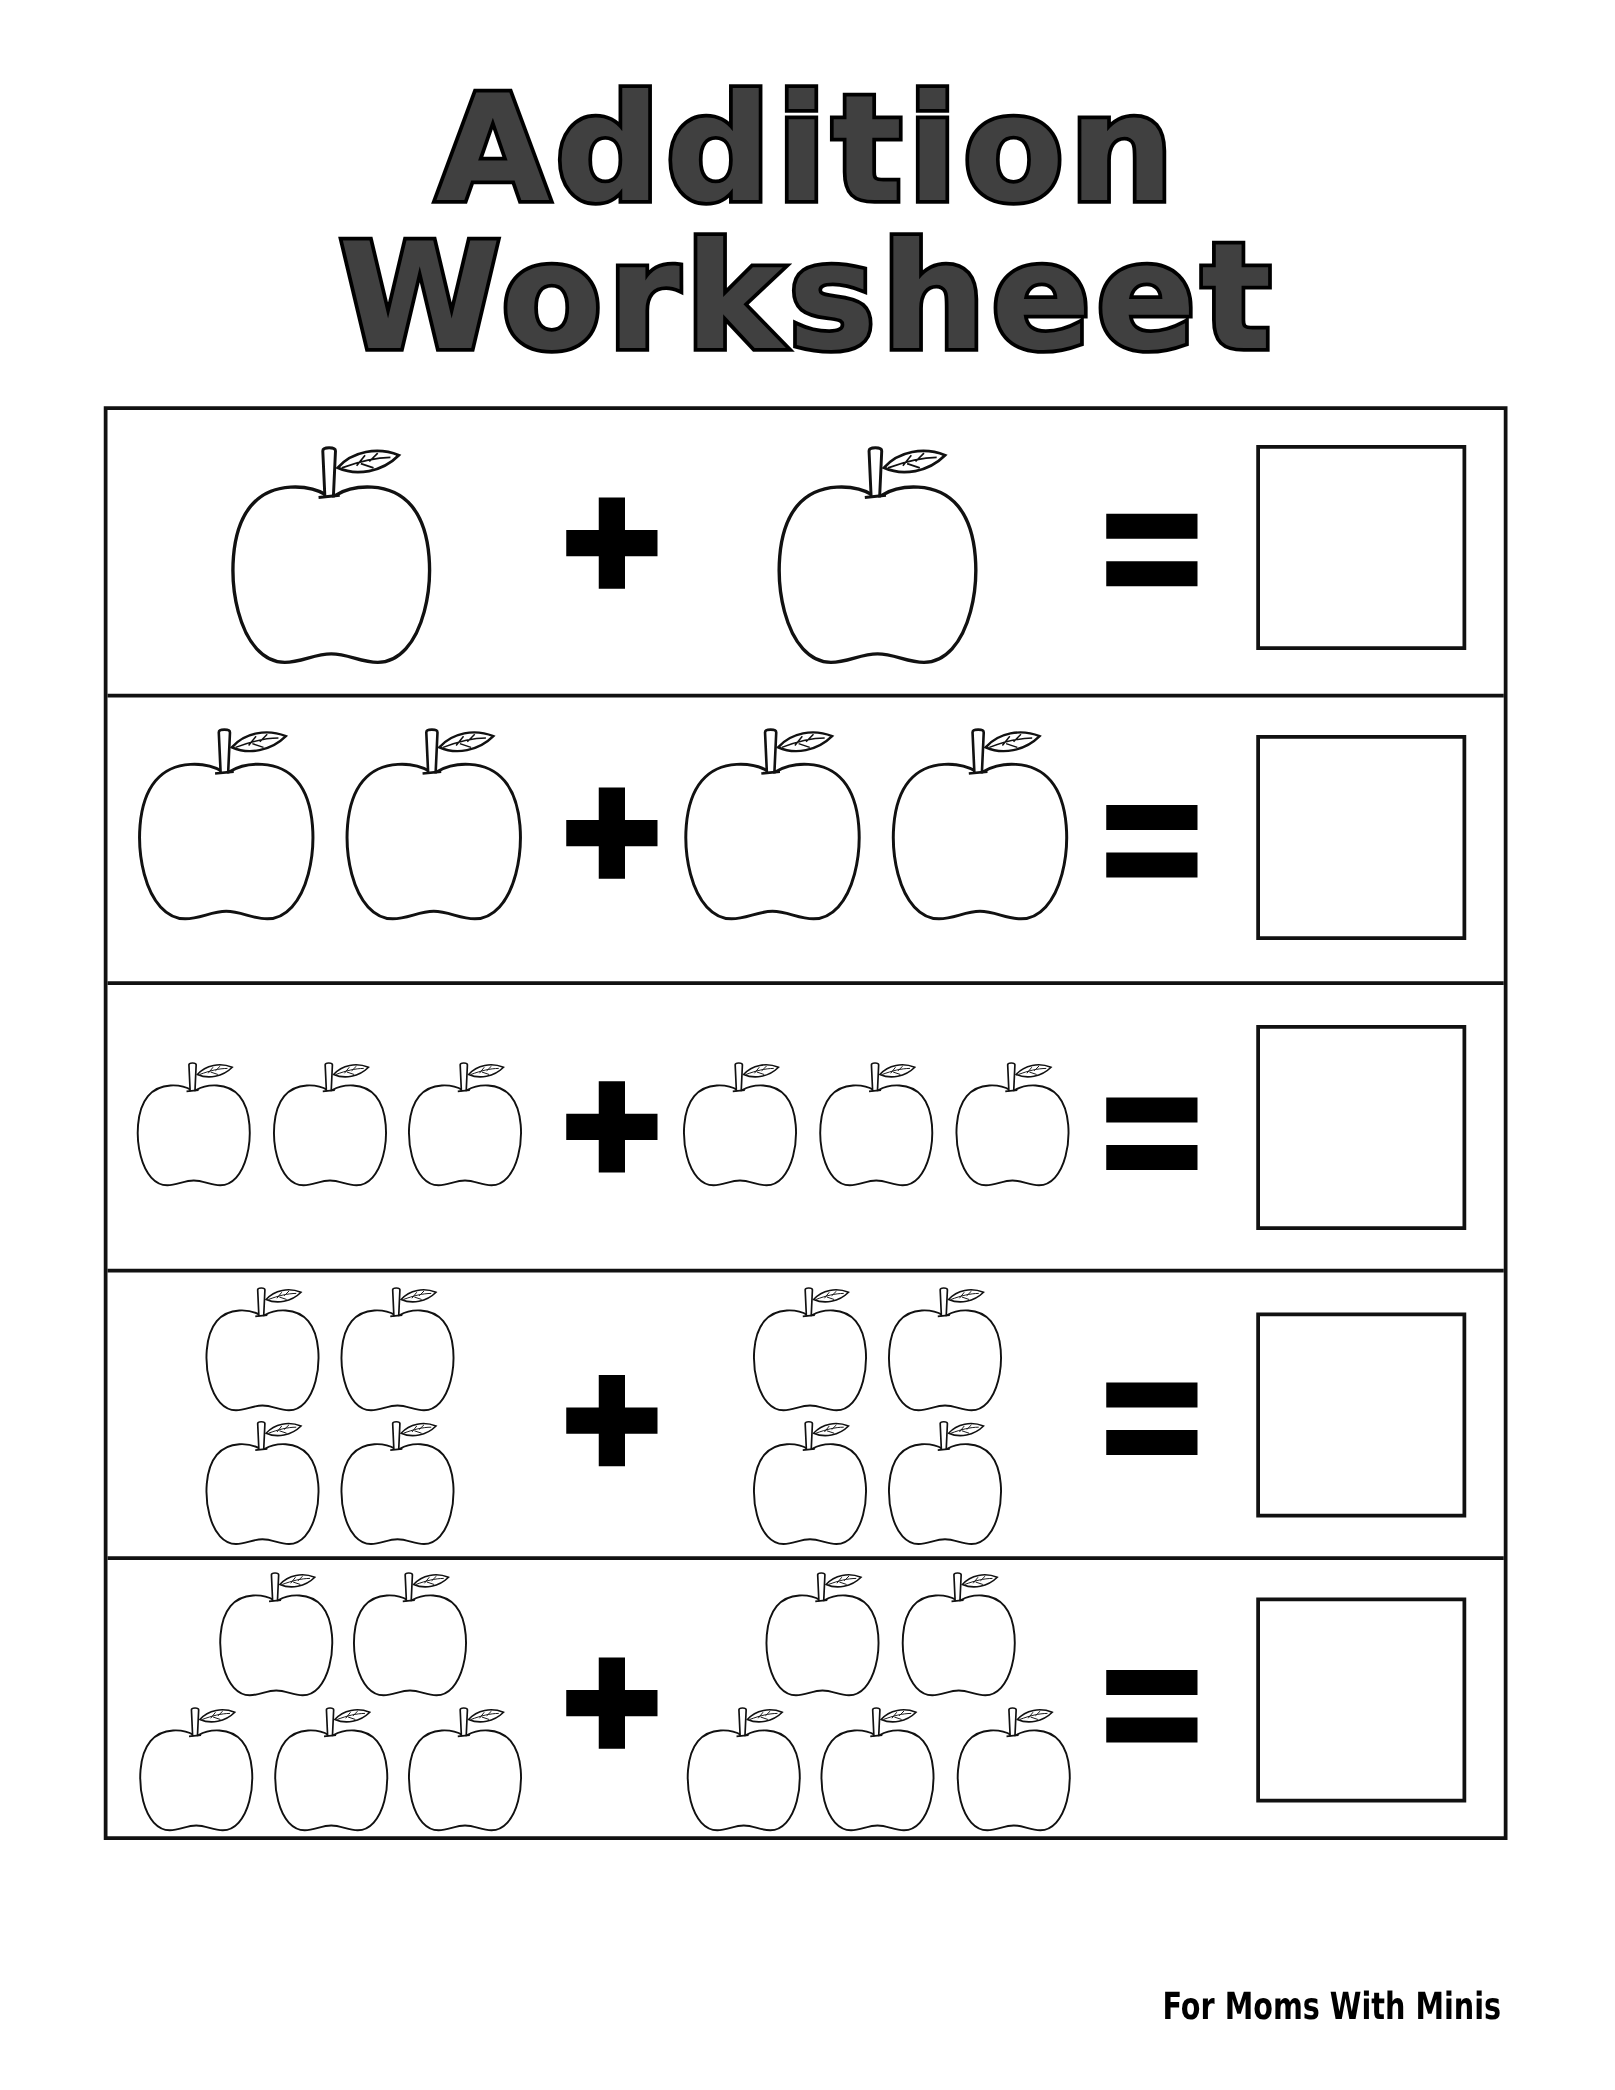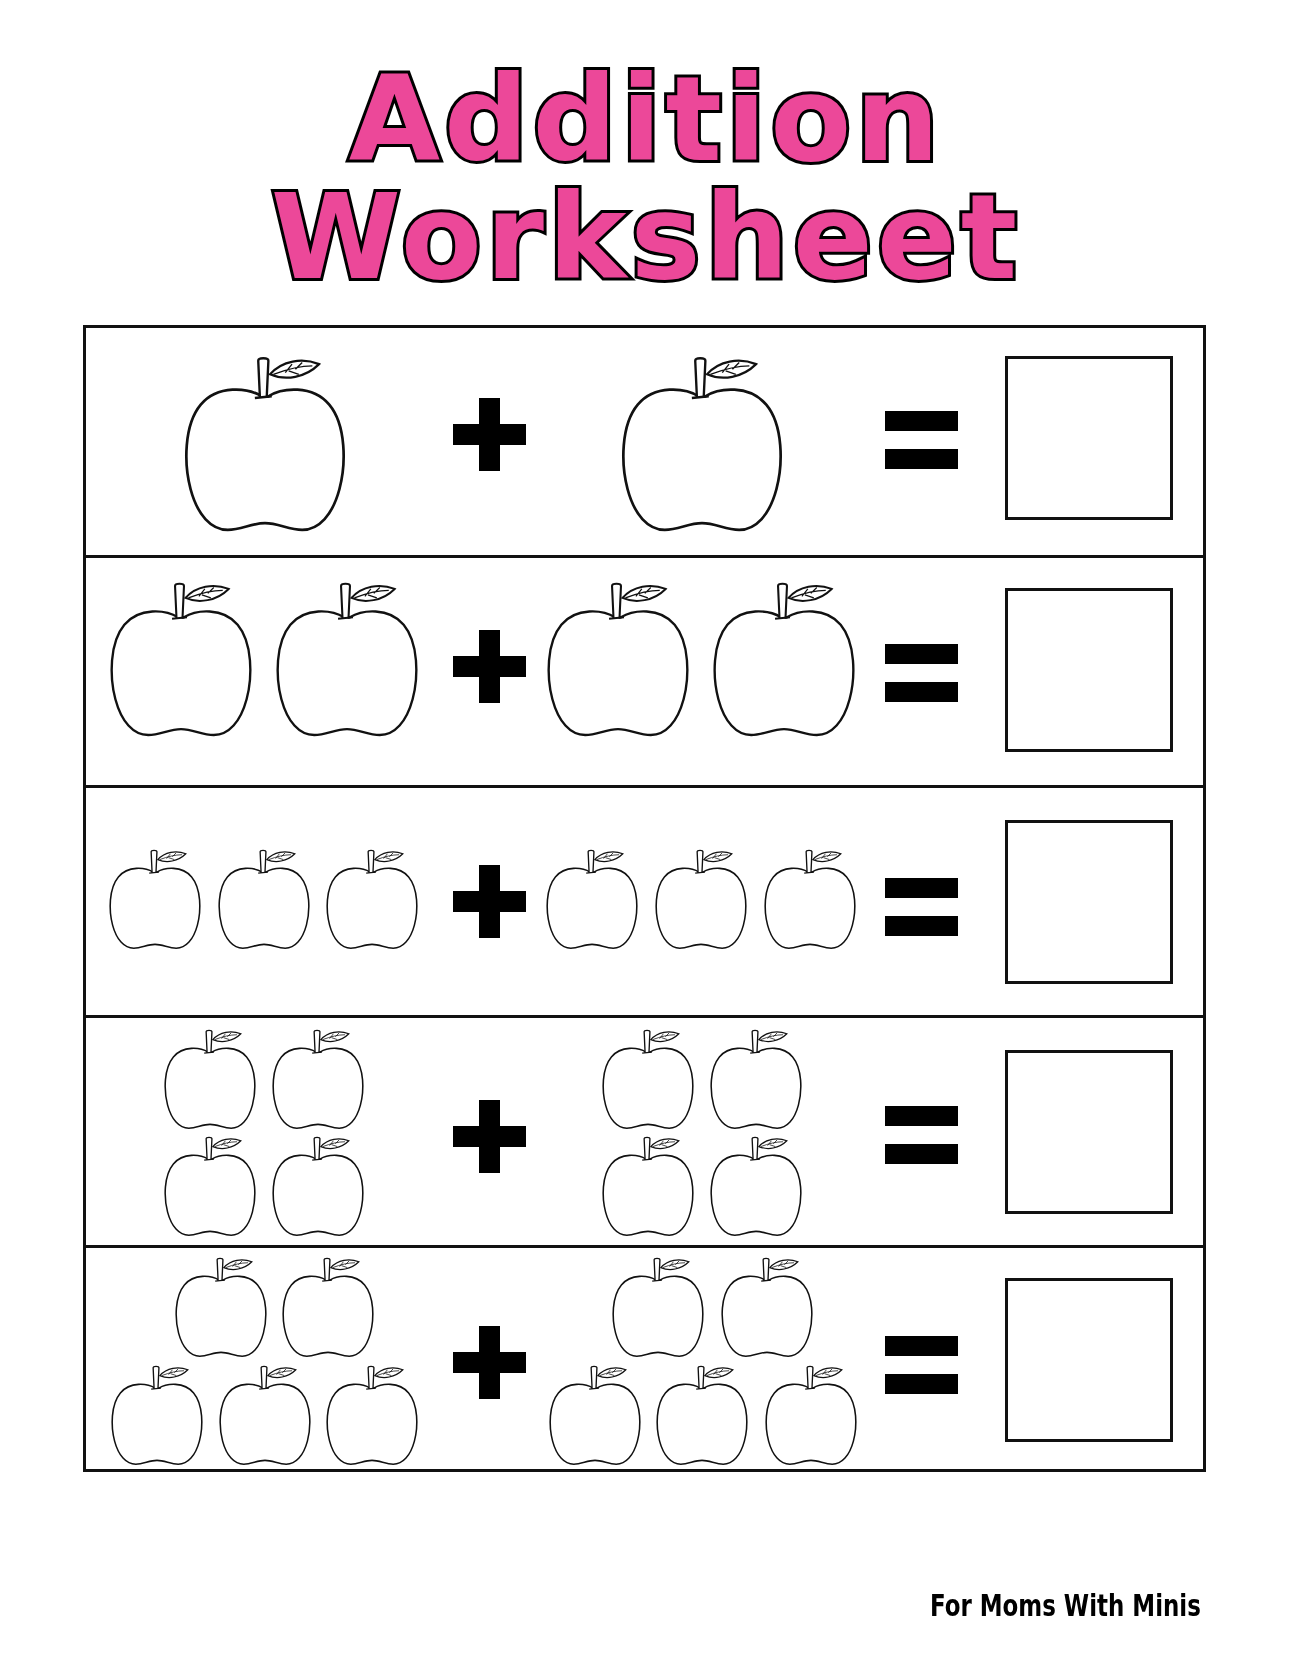--- a/index.html
+++ b/index.html
@@ -1,17 +1,17 @@
 <!DOCTYPE html>
 <html><head>
 <meta charset="utf-8">
 <style>
   html,body{margin:0;padding:0;background:#fff;}
   body{width:1292px;height:1672px;position:relative;overflow:hidden;font-family:"DejaVu Sans",sans-serif;}
-  .title{position:absolute;left:0;top:60px;width:1292px;text-align:center;font-family:"DejaVu Sans",sans-serif;font-weight:bold;font-size:118px;letter-spacing:4px;color:#ec4899;-webkit-text-stroke:6px #000;paint-order:stroke fill;line-height:1;}
+  .title{position:absolute;left:0;top:60px;width:1292px;text-align:center;font-family:"DejaVu Sans",sans-serif;font-weight:bold;font-size:118px;letter-spacing:4px;color:#404040;-webkit-text-stroke:6px #000;paint-order:stroke fill;line-height:1;}
   .table{position:absolute;left:83px;top:325px;width:1123px;height:1147px;border:3px solid #111;box-sizing:border-box;}
   .row{position:absolute;left:0;width:100%;border-bottom:3px solid #111;box-sizing:border-box;}
   .row:last-child{border-bottom:none;}
   .apple{position:absolute;}
   .plus{position:absolute;width:73px;height:73px;}
   .plus:before,.plus:after{content:"";position:absolute;background:#000;}
   .plus:before{left:26px;top:0;width:21px;height:73px;}
   .plus:after{left:0;top:26px;width:73px;height:21px;}
   .equals{position:absolute;width:73px;height:58px;}
   .equals:before,.equals:after{content:"";position:absolute;left:0;width:73px;height:20px;background:#000;}

